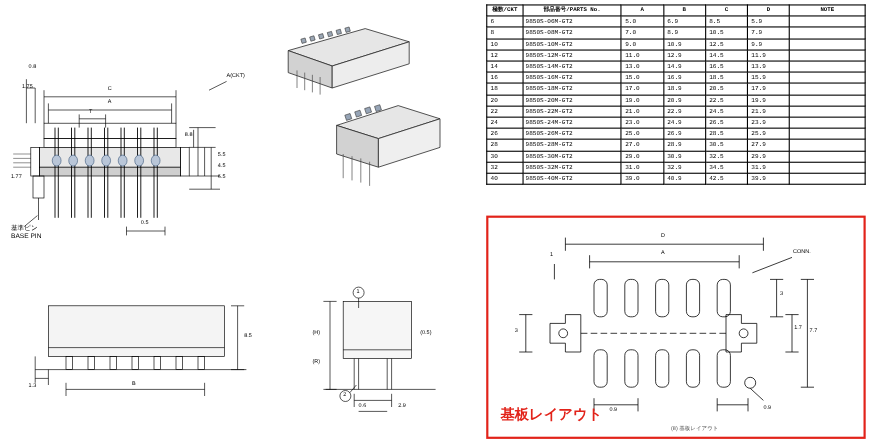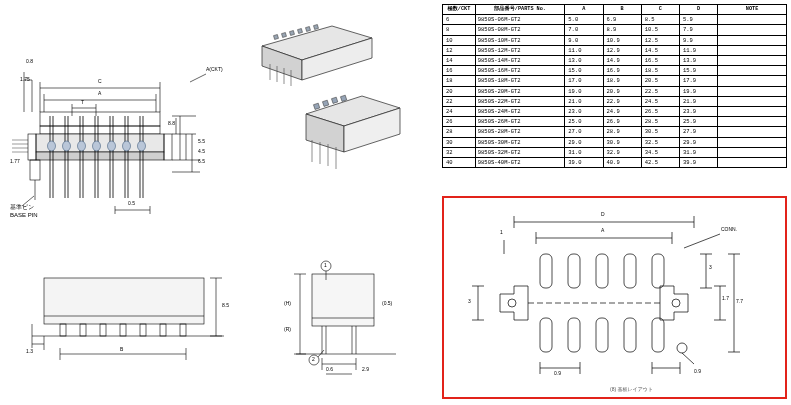--- a/index.html
+++ b/index.html
@@ -478,14 +478,15 @@
     <span class="txt" style="left:277px;top:28px;">CONN.</span>
     <span class="txt" style="left:265px;top:66px;">3</span>
     <span class="txt" style="left:278px;top:97px;">1.7</span>
     <span class="txt" style="left:292px;top:100px;">7.7</span>
     <span class="txt" style="left:24px;top:100px;">3</span>
     <span class="txt" style="left:110px;top:172px;">0.9</span>
     <span class="txt" style="left:250px;top:170px;">0.9</span>
     <span class="txt" style="left:166px;top:188px;color:#555;">(8) 基板レイアウト</span>
   </div>
 
+  <span class="redlabel">基板レイアウト</span>
 
 </div>
 
 </body></html>

